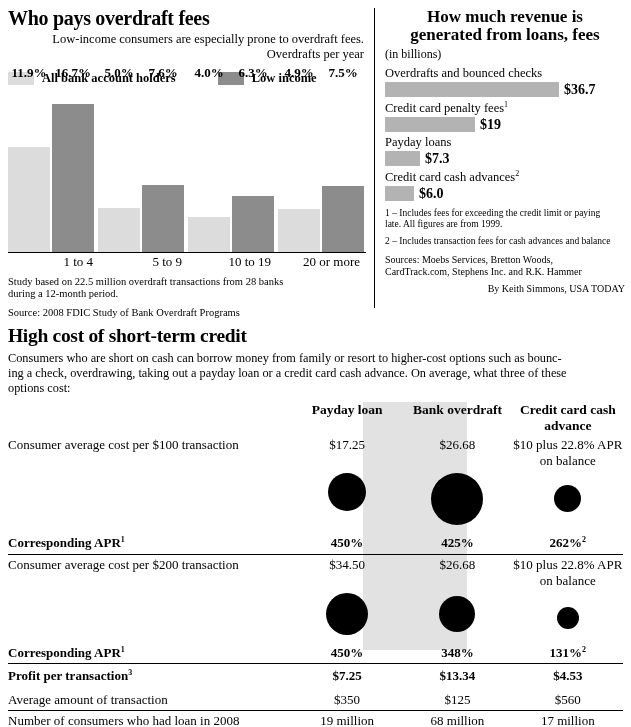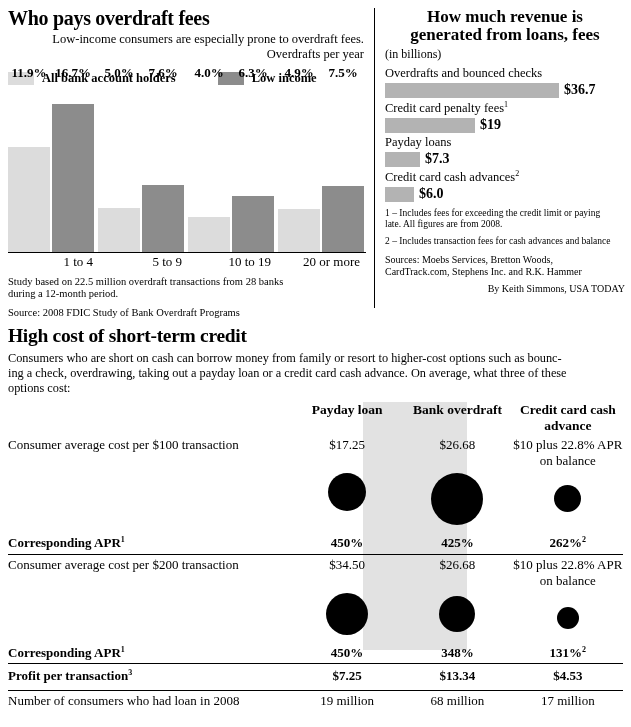--- a/index.html
+++ b/index.html
@@ -67,21 +67,21 @@
   }
   .note.src { margin-top: 6px; }
 
   
   h2.title2 {
     font-weight: bold; font-size: 17px; margin: 0 0 2px 0; line-height: 1.08;
     text-align: center;
   }
   .inbillions { font-size: 12px; margin: 2px 0 4px 0; }
   .hb-label { font-size: 12.5px; margin: 2px 0 1px 0; }
-  .hb-row { display: flex; align-items: flex-end; margin-bottom: 2px; }
+  .hb-row { display: flex; align-items: flex-start; margin-bottom: 2px; }
   .hb { height: 15px; background: #b3b3b3; }
   .hb-val { font-weight: bold; font-size: 14px; margin-left: 5px; white-space: nowrap; }
   sup { font-size: 8px; vertical-align: super; }
   .fn { font-size: 9.5px; line-height: 1.2; margin-top: 6px; }
   .fn2 { font-size: 9.5px; line-height: 1.2; margin-top: 5px; }
   .srcs { font-size: 10px; line-height: 1.2; margin-top: 7px; }
   .byline { font-size: 10px; text-align: right; margin-top: 5px; }
 
   
   .bottom { padding: 0 8px; box-sizing: border-box; width: 631px; position: relative;}
@@ -238,21 +238,21 @@
       <div class="hb-label">
         <span>Credit card cash advances</span><sup>2</sup>
       </div>
       <div class="hb-row">
         <div class="hb" style="width:29px"></div>
         <div class="hb-val">$6.0</div>
       </div>
 
       <div class="fn">
         <div>1 – Includes fees for exceeding the credit limit or paying</div>
-        <div>late. All figures are from 2008.</div>
+        <div>late. All figures are from 1999.</div>
       </div>
       <div class="fn2">
         <div>2 – Includes transaction fees for cash advances and balance</div>
       </div>
       <div class="srcs">
         <div>Sources: Moebs Services, Bretton Woods,</div>
         <div>CardTrack.com, Stephens Inc. and R.K. Hammer</div>
       </div>
       <div class="byline">By Keith Simmons, USA TODAY</div>
     </div>
@@ -350,20 +350,26 @@
           <td class="cellval b" style="padding-top:4px !important;">$4.53</td>
         </tr>
 
         <tr class="spacer">
               <td></td>
               <td></td>
               <td></td>
               <td></td>
             </tr>
 
+        <tr>
+          <td class="rowlabel">Average amount of transaction</td>
+          <td class="cellval">$350</td>
+          <td class="cellval">$125</td>
+          <td class="cellval">$560</td>
+        </tr>
 
         <tr class="rule">
           <td class="rowlabel">Number of consumers who had loan in 2008</td>
           <td class="cellval">19 million</td>
           <td class="cellval">68 million</td>
           <td class="cellval">17 million</td>
         </tr>
 
       </tbody>
         </table>

